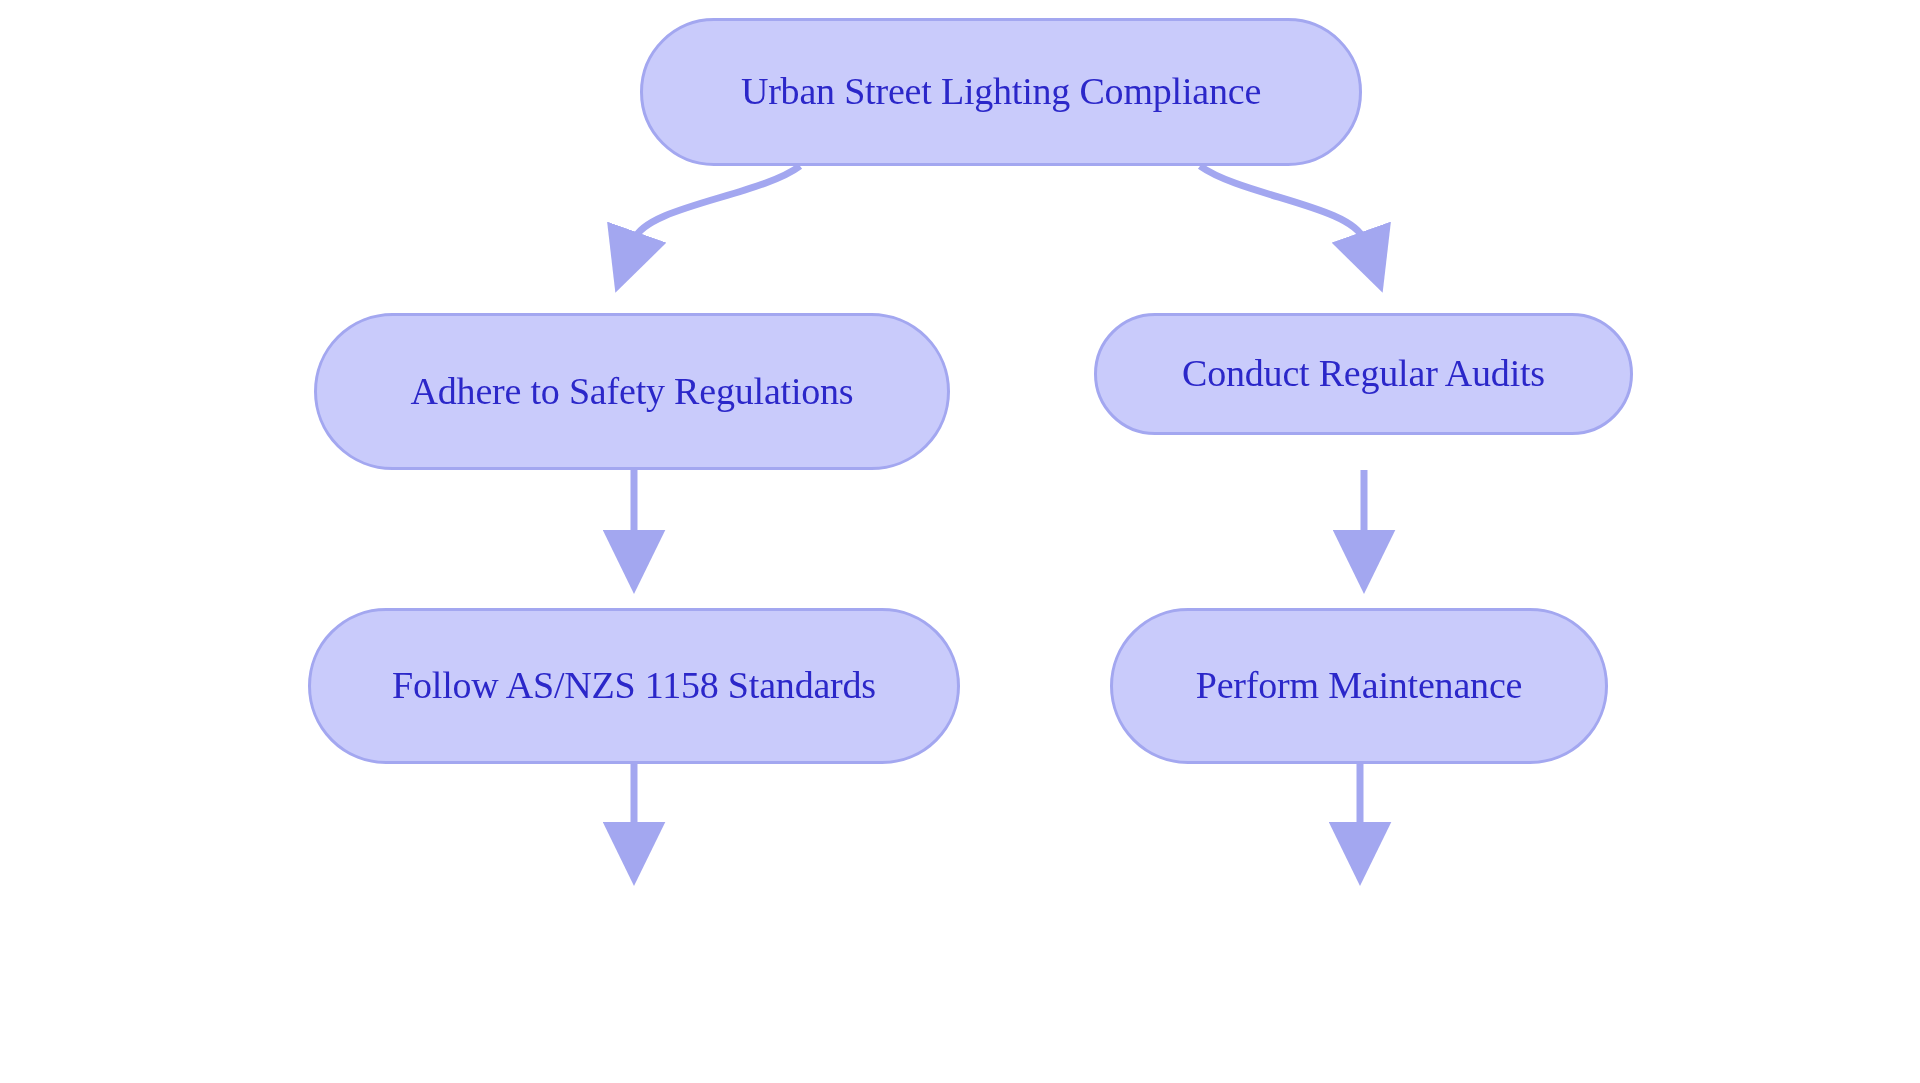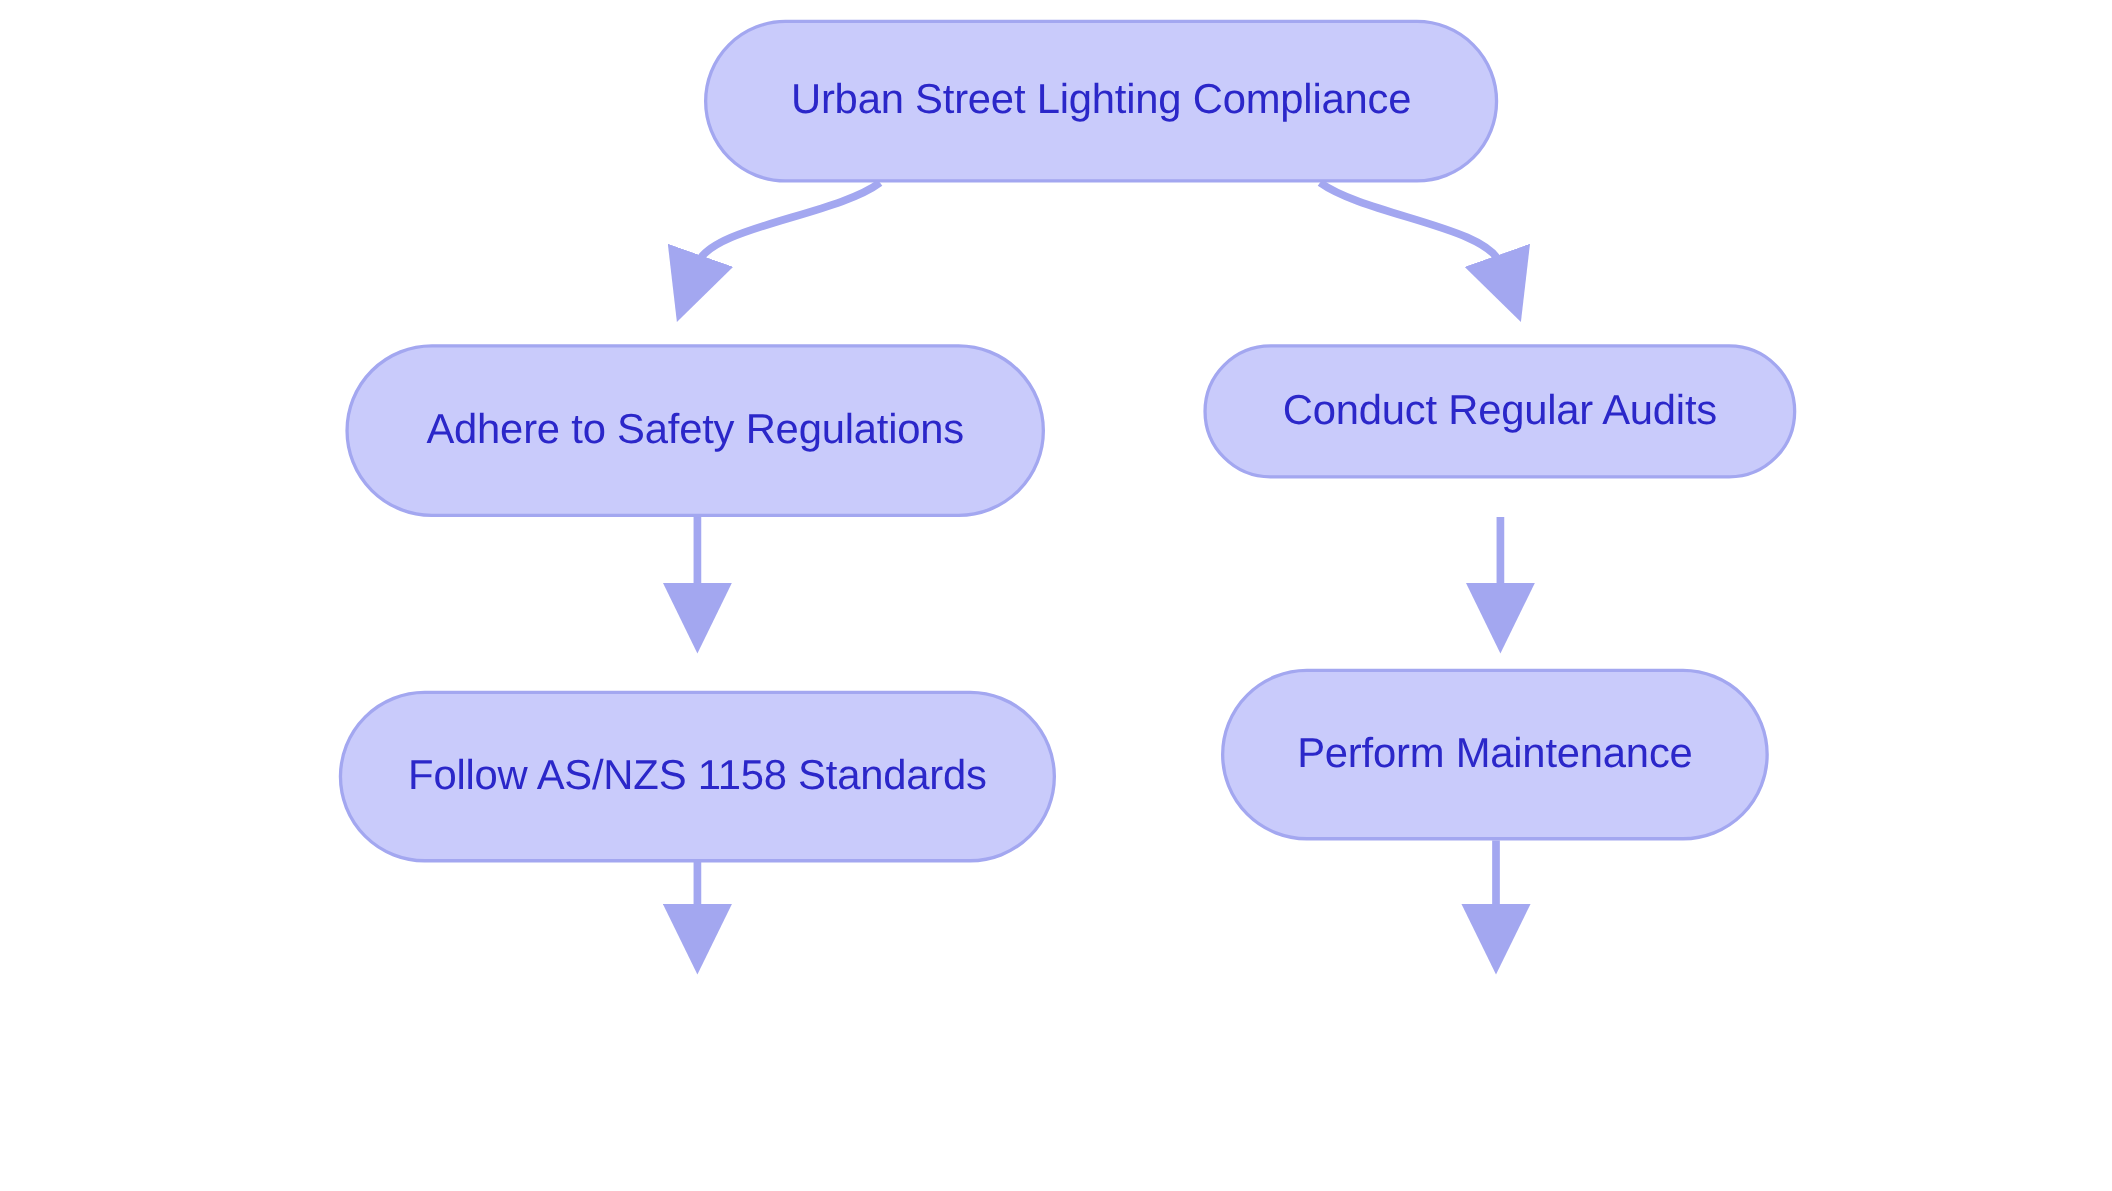--- a/index.html
+++ b/index.html
@@ -33,34 +33,34 @@
     background: #c9cbfb;
     border: 3px solid #a3a7f0;
     border-radius: 999px;
     display: flex;
     align-items: center;
     justify-content: center;
     text-align: center;
   }
   .node-label {
     color: #2b27c9;
-    font-family: Liberation Sans, sans-serif;
+    font-family: Liberation Serif, serif;
     font-weight: 400;
     font-size: 38px;
     line-height: 1.15;
     letter-spacing: -0.2px;
     white-space: nowrap;
     padding: 0 34px;
   }
 
   
   #node-root        { left: 640px;  top: 18px;   width: 722px; height: 148px; }
   #node-safety      { left: 314px;  top: 313px;  width: 636px; height: 157px; justify-content: center; }
   #node-audits      { left: 1094px; top: 313px;  width: 539px; height: 122px; }
-  #node-standards   { left: 308px;  top: 608px;  width: 652px; height: 156px; margin-top: 20px; }
+  #node-standards   { left: 308px;  top: 608px;  width: 652px; height: 156px; }
   #node-maintenance { left: 1110px; top: 608px;  width: 498px; height: 156px; justify-content: center; }
   #node-brightness  { left: 348px;  top: 902px;  width: 572px; height: 158px; }
   #node-functional  { left: 1122px; top: 902px;  width: 476px; height: 158px; }
 </style>
 </head>
 <body>
 
 <div id="flowchart-canvas">
 
   <svg id="edge-layer" viewBox="0 0 1920 1083">

